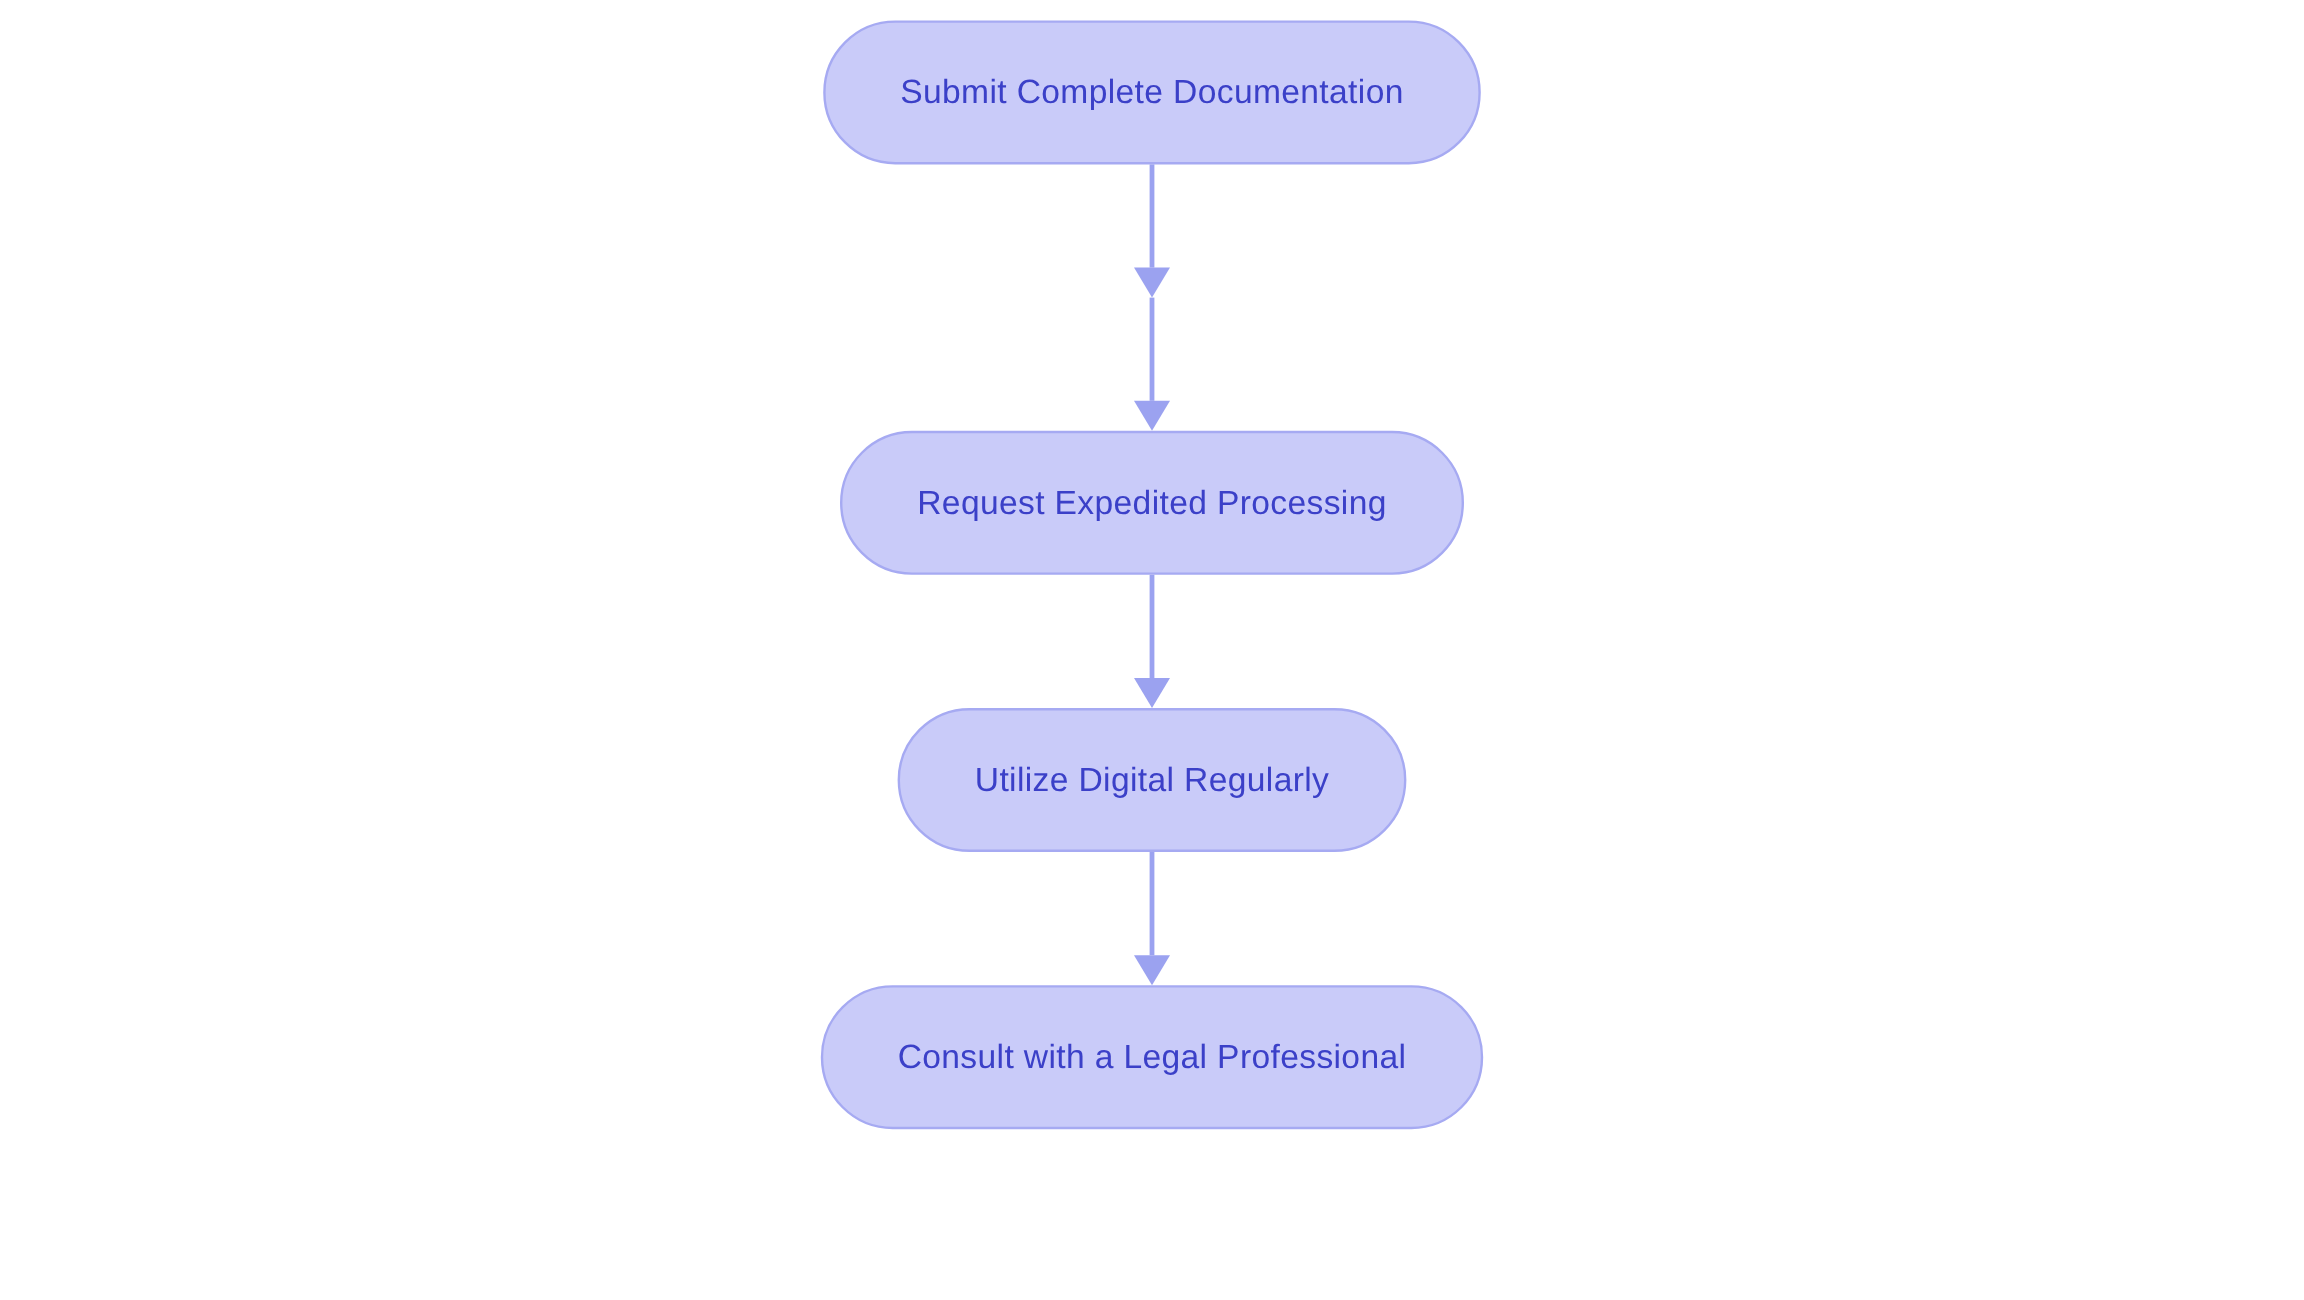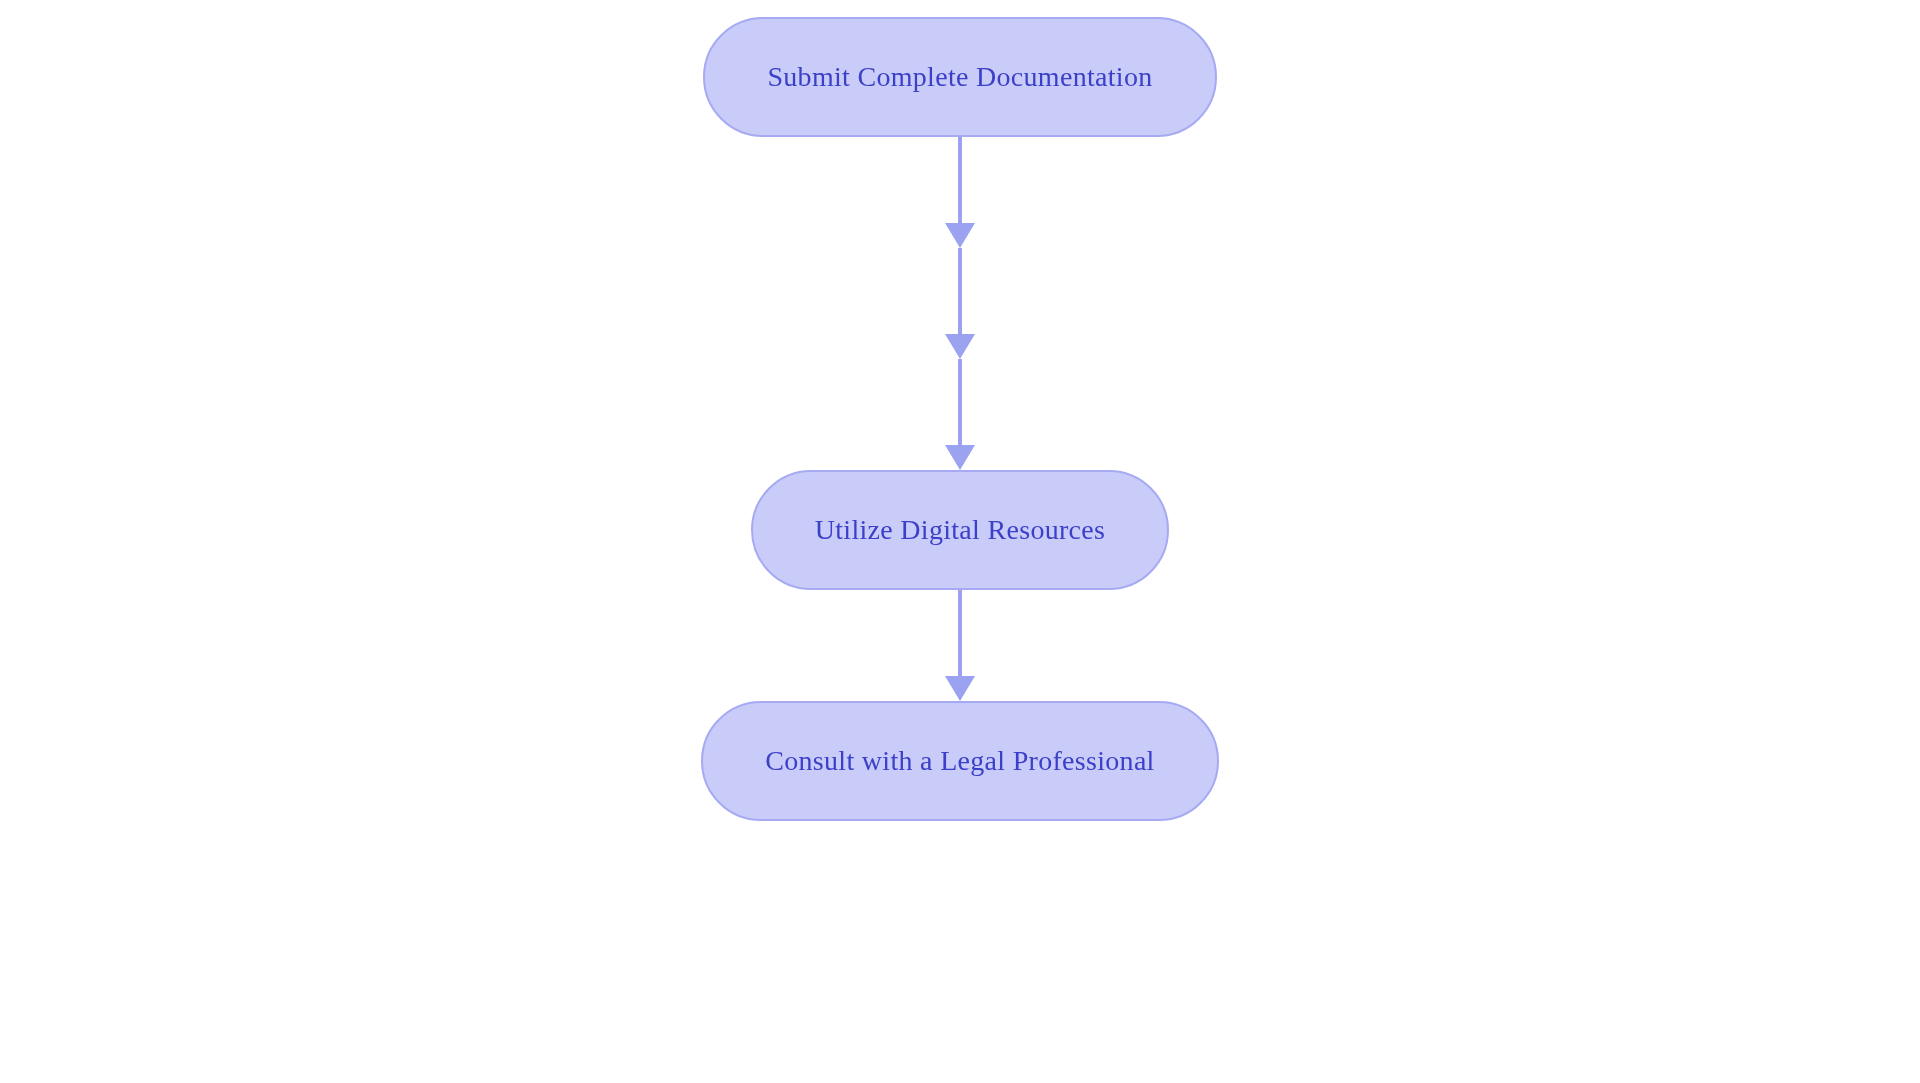--- a/index.html
+++ b/index.html
@@ -33,21 +33,20 @@
     align-items: center;
     justify-content: center;
     background: var(--node-fill);
     border: 2px solid var(--node-border);
     border-radius: 60px;
     color: var(--node-text);
     font-size: 28px;
     letter-spacing: 0.3px;
     white-space: nowrap;
     flex: 0 0 auto;
-    font-family: Liberation Serif, serif;
   }
   .connector {
     width: 30px;
     height: 111px;
     display: flex;
     flex-direction: column;
     align-items: center;
     flex: 0 0 auto;
   }
   .connector .line {
@@ -76,28 +75,31 @@
     <div class="line"></div>
     <div class="head"></div>
   </div>
 
 
   <div class="connector">
     <div class="line"></div>
     <div class="head"></div>
   </div>
 
+  <div class="node">
+    <span>Request Expedited Processing</span>
+  </div>
 
   <div class="connector">
     <div class="line"></div>
     <div class="head"></div>
   </div>
 
   <div class="node">
-    <span>Utilize Digital Resources</span>
+    <span>Utilize Digital Regularly</span>
   </div>
 
   <div class="connector">
     <div class="line"></div>
     <div class="head"></div>
   </div>
 
   <div class="node">
     <span>Consult with a Legal Professional</span>
   </div>

